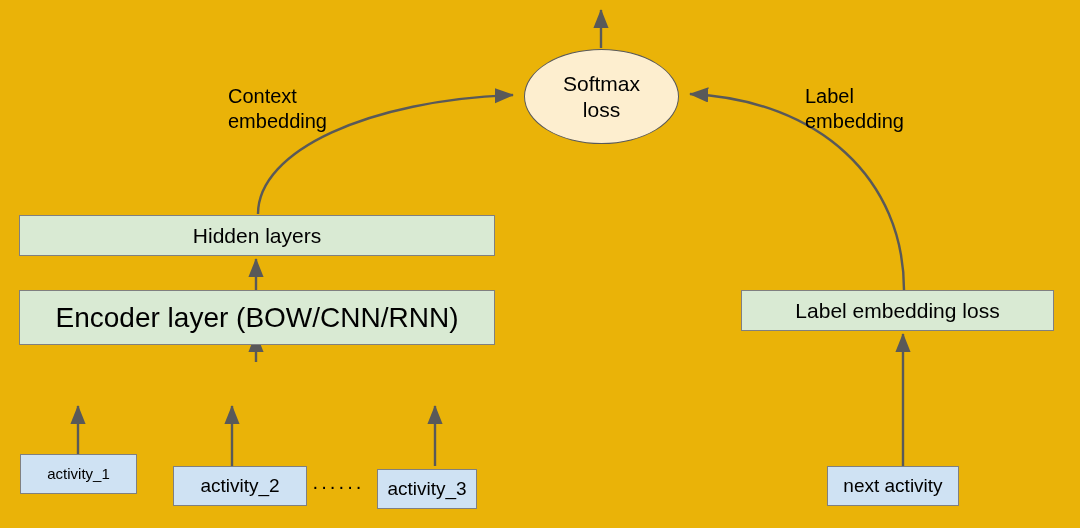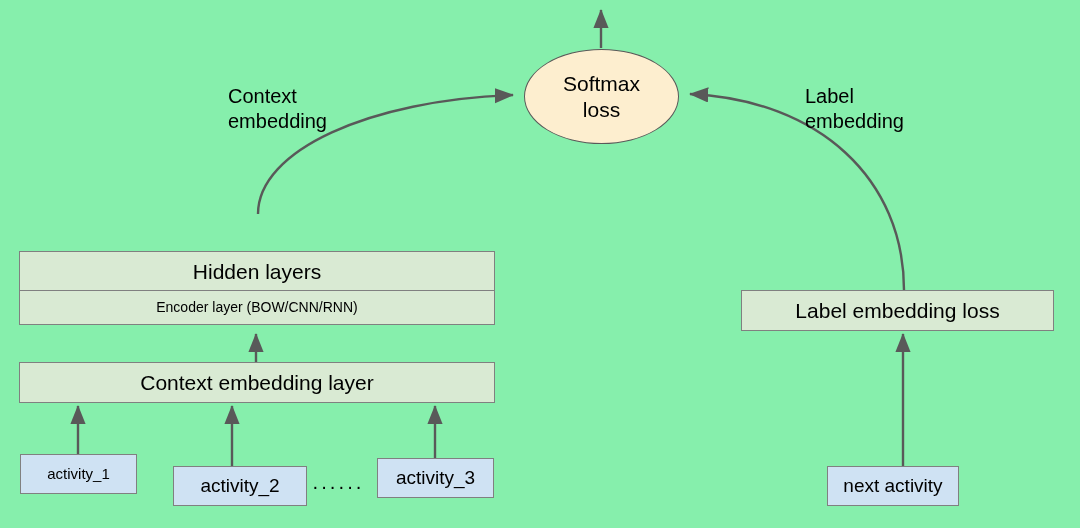--- a/index.html
+++ b/index.html
@@ -7,21 +7,21 @@
     padding: 0;
     background: #ffffff;
   }
   body {
     font-family: "Liberation Sans", sans-serif;
   }
   #canvas {
     position: relative;
     width: 1080px;
     height: 528px;
-    background: #86efac;
+    background: #eab308;
     overflow: hidden;
   }
   svg#wires {
     position: absolute;
     left: 0;
     top: 0;
     width: 1080px;
     height: 528px;
     pointer-events: none;
   }
@@ -90,35 +90,34 @@
     <line x1="232" y1="466" x2="232" y2="406" stroke="#595959" stroke-width="2.4" marker-end="url(#arrowhead)"></line>
 
     <line x1="435" y1="466" x2="435" y2="406" stroke="#595959" stroke-width="2.4" marker-end="url(#arrowhead)"></line>
 
     <line x1="903" y1="466" x2="903" y2="334" stroke="#595959" stroke-width="2.4" marker-end="url(#arrowhead)"></line>
   </svg>
 
   <div class="node ellipse" style="left:524px; top:49px; width:155px; height:95px; font-size:21px;">Softmax
 loss</div>
 
-  <div class="node box box-green" style="left:19px; top:215px; width:476px; height:41px; font-size:21px;margin-top:36px;">Hidden layers</div>
+  <div class="node box box-green" style="left:19px; top:215px; width:476px; height:41px; font-size:21px;">Hidden layers</div>
 
-  <div class="node box box-green" style="left:19px; top:290px; width:476px; height:35px; font-size:14px;">Encoder layer (BOW/CNN/RNN)</div>
+  <div class="node box box-green" style="left:19px; top:290px; width:476px; height:55px; font-size:28px;">Encoder layer (BOW/CNN/RNN)</div>
 
-  <div class="node box box-green" style="left:19px; top:362px; width:476px; height:41px; font-size:21px;">Context embedding layer</div>
 
   <div class="node box box-green" style="left:741px; top:290px; width:313px; height:41px; font-size:21px;">Label embedding loss</div>
 
   <div class="node box box-blue" style="left:20px; top:454px; width:117px; height:40px; font-size:15px;">activity_1</div>
 
   <div class="node box box-blue" style="left:173px; top:466px; width:134px; height:40px; font-size:19px;">activity_2</div>
 
   <div class="dots" style="left:308px; top:475px; width:60px; font-size:20px; text-align:center;">······</div>
 
-  <div class="node box box-blue" style="left:377px; top:458px; width:117px; height:40px; font-size:19px;">activity_3</div>
+  <div class="node box box-blue" style="left:377px; top:469px; width:100px; height:40px; font-size:19px;">activity_3</div>
 
   <div class="node box box-blue" style="left:827px; top:466px; width:132px; height:40px; font-size:19px;">next activity</div>
 
   <div class="edge-label" style="left:228px; top:84px; font-size:20px;">Context
 embedding</div>
 
   <div class="edge-label" style="left:805px; top:84px; font-size:20px;">Label
 embedding</div>
 
 </div>

